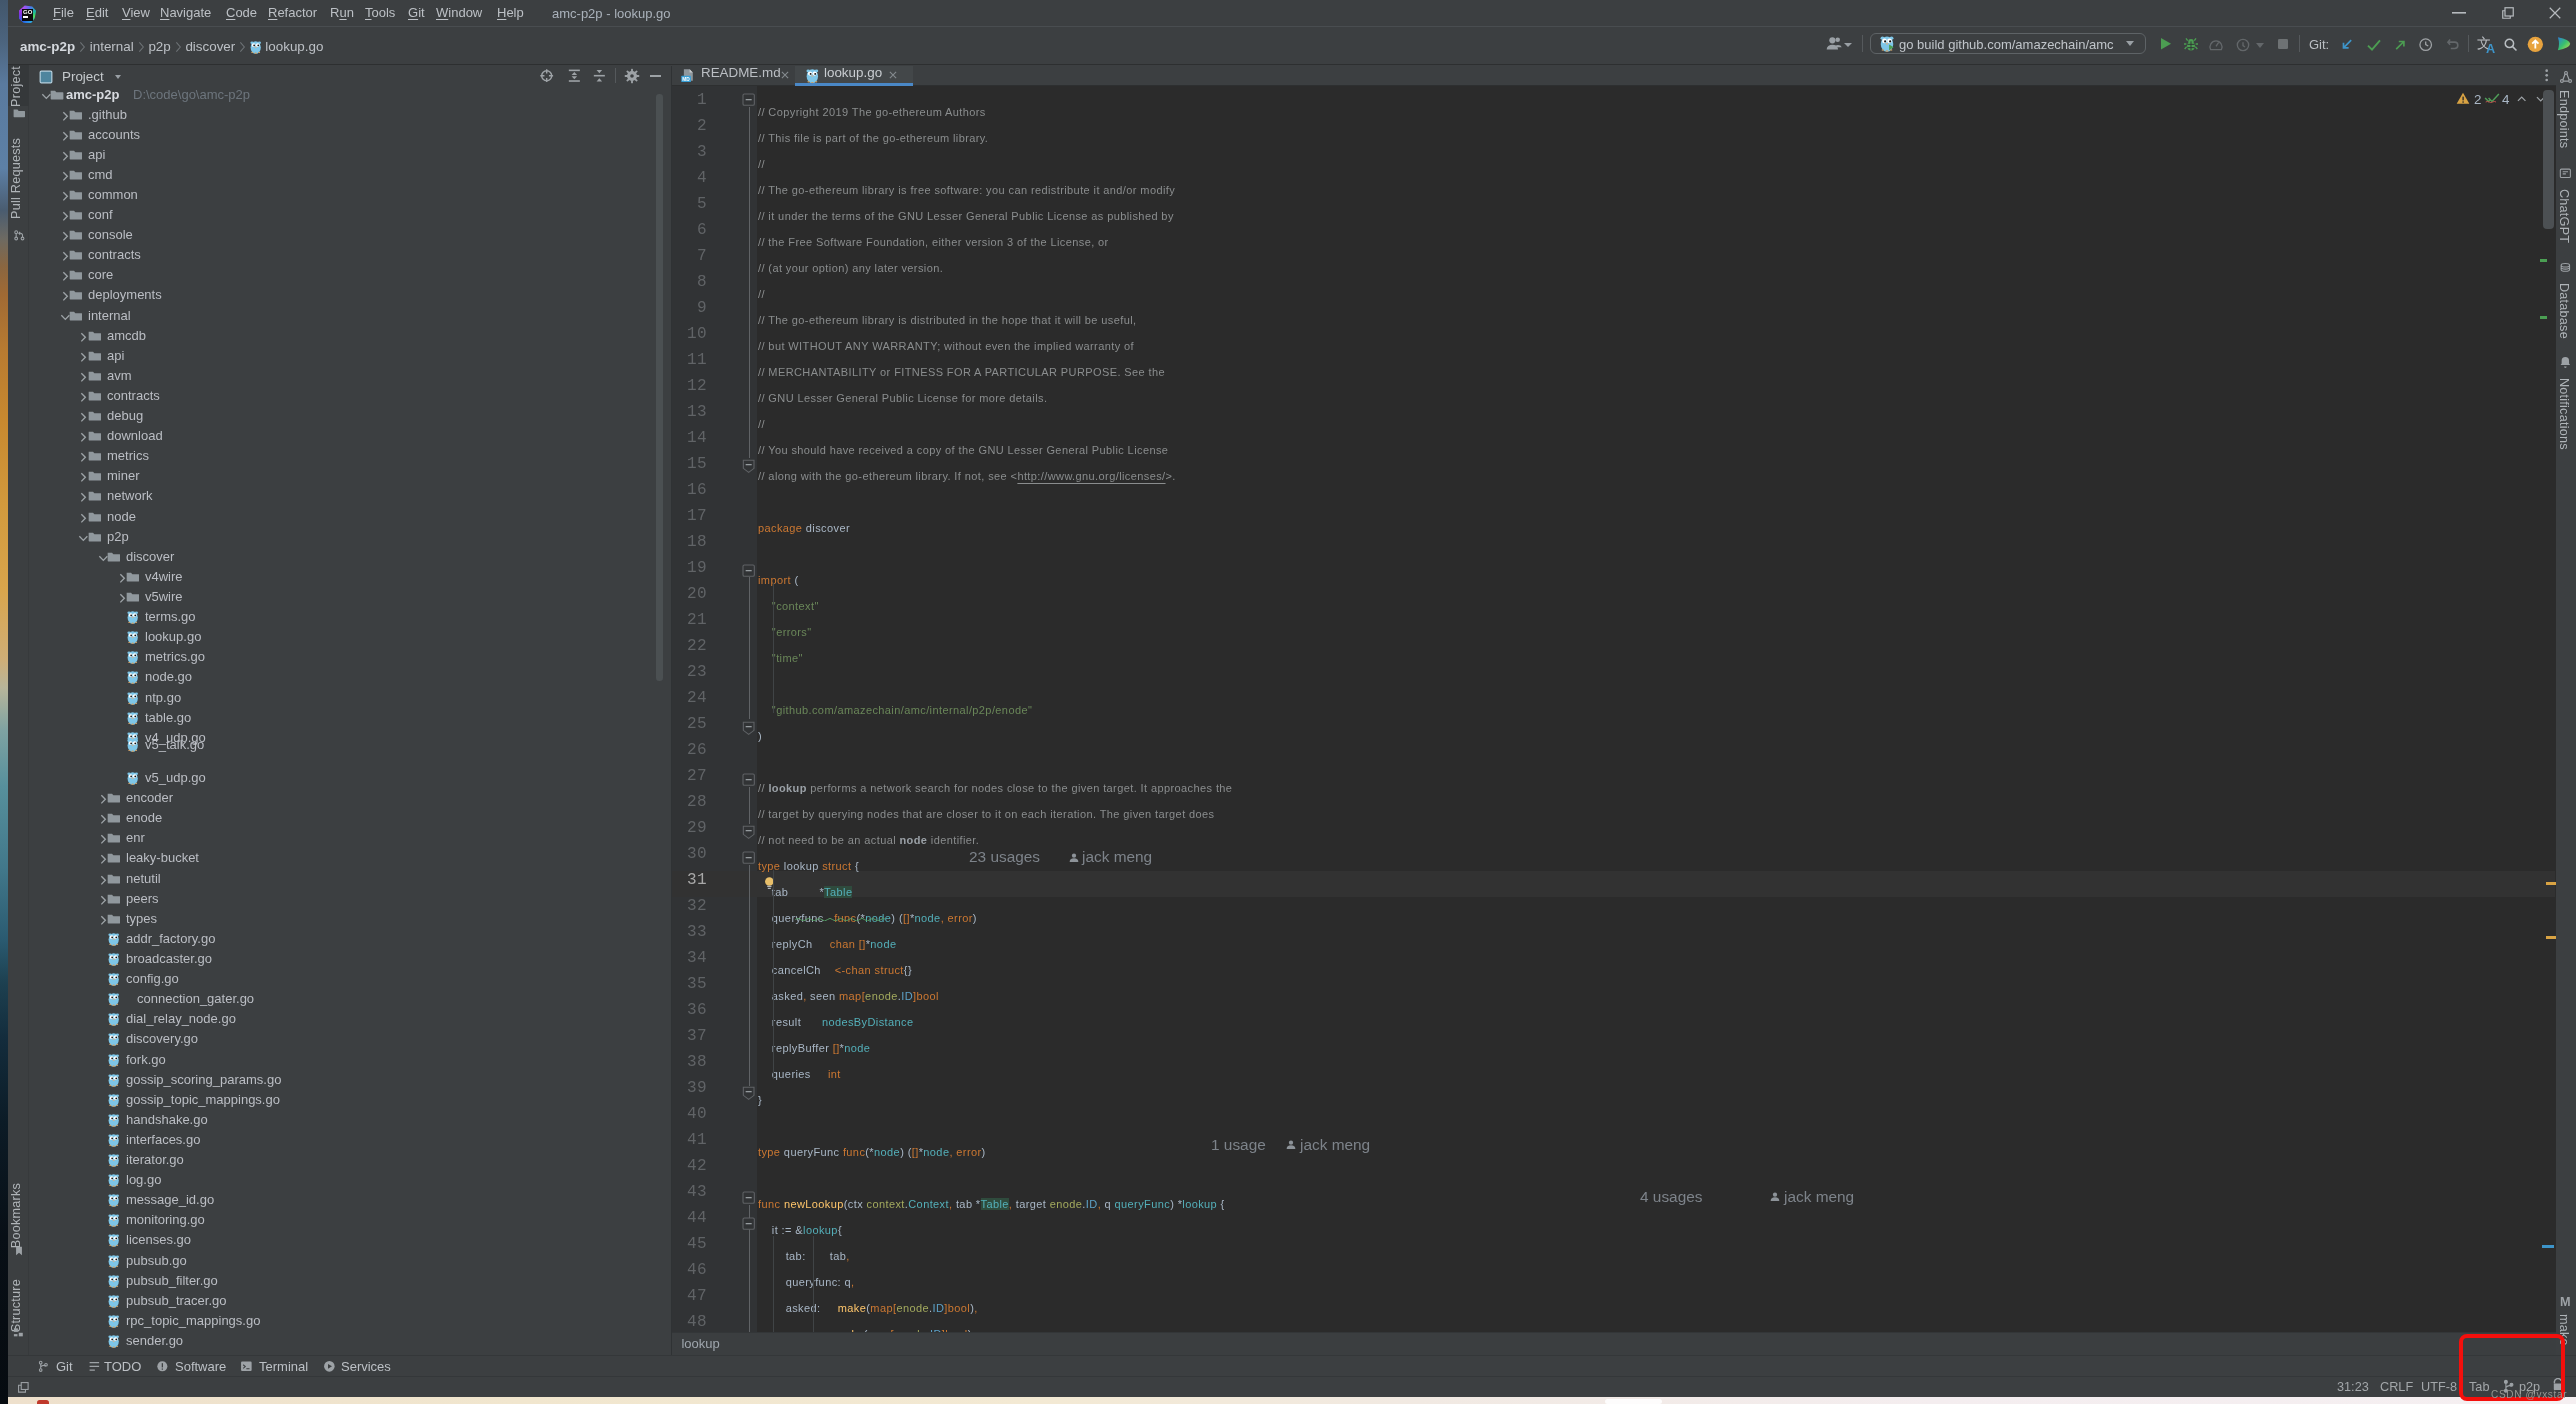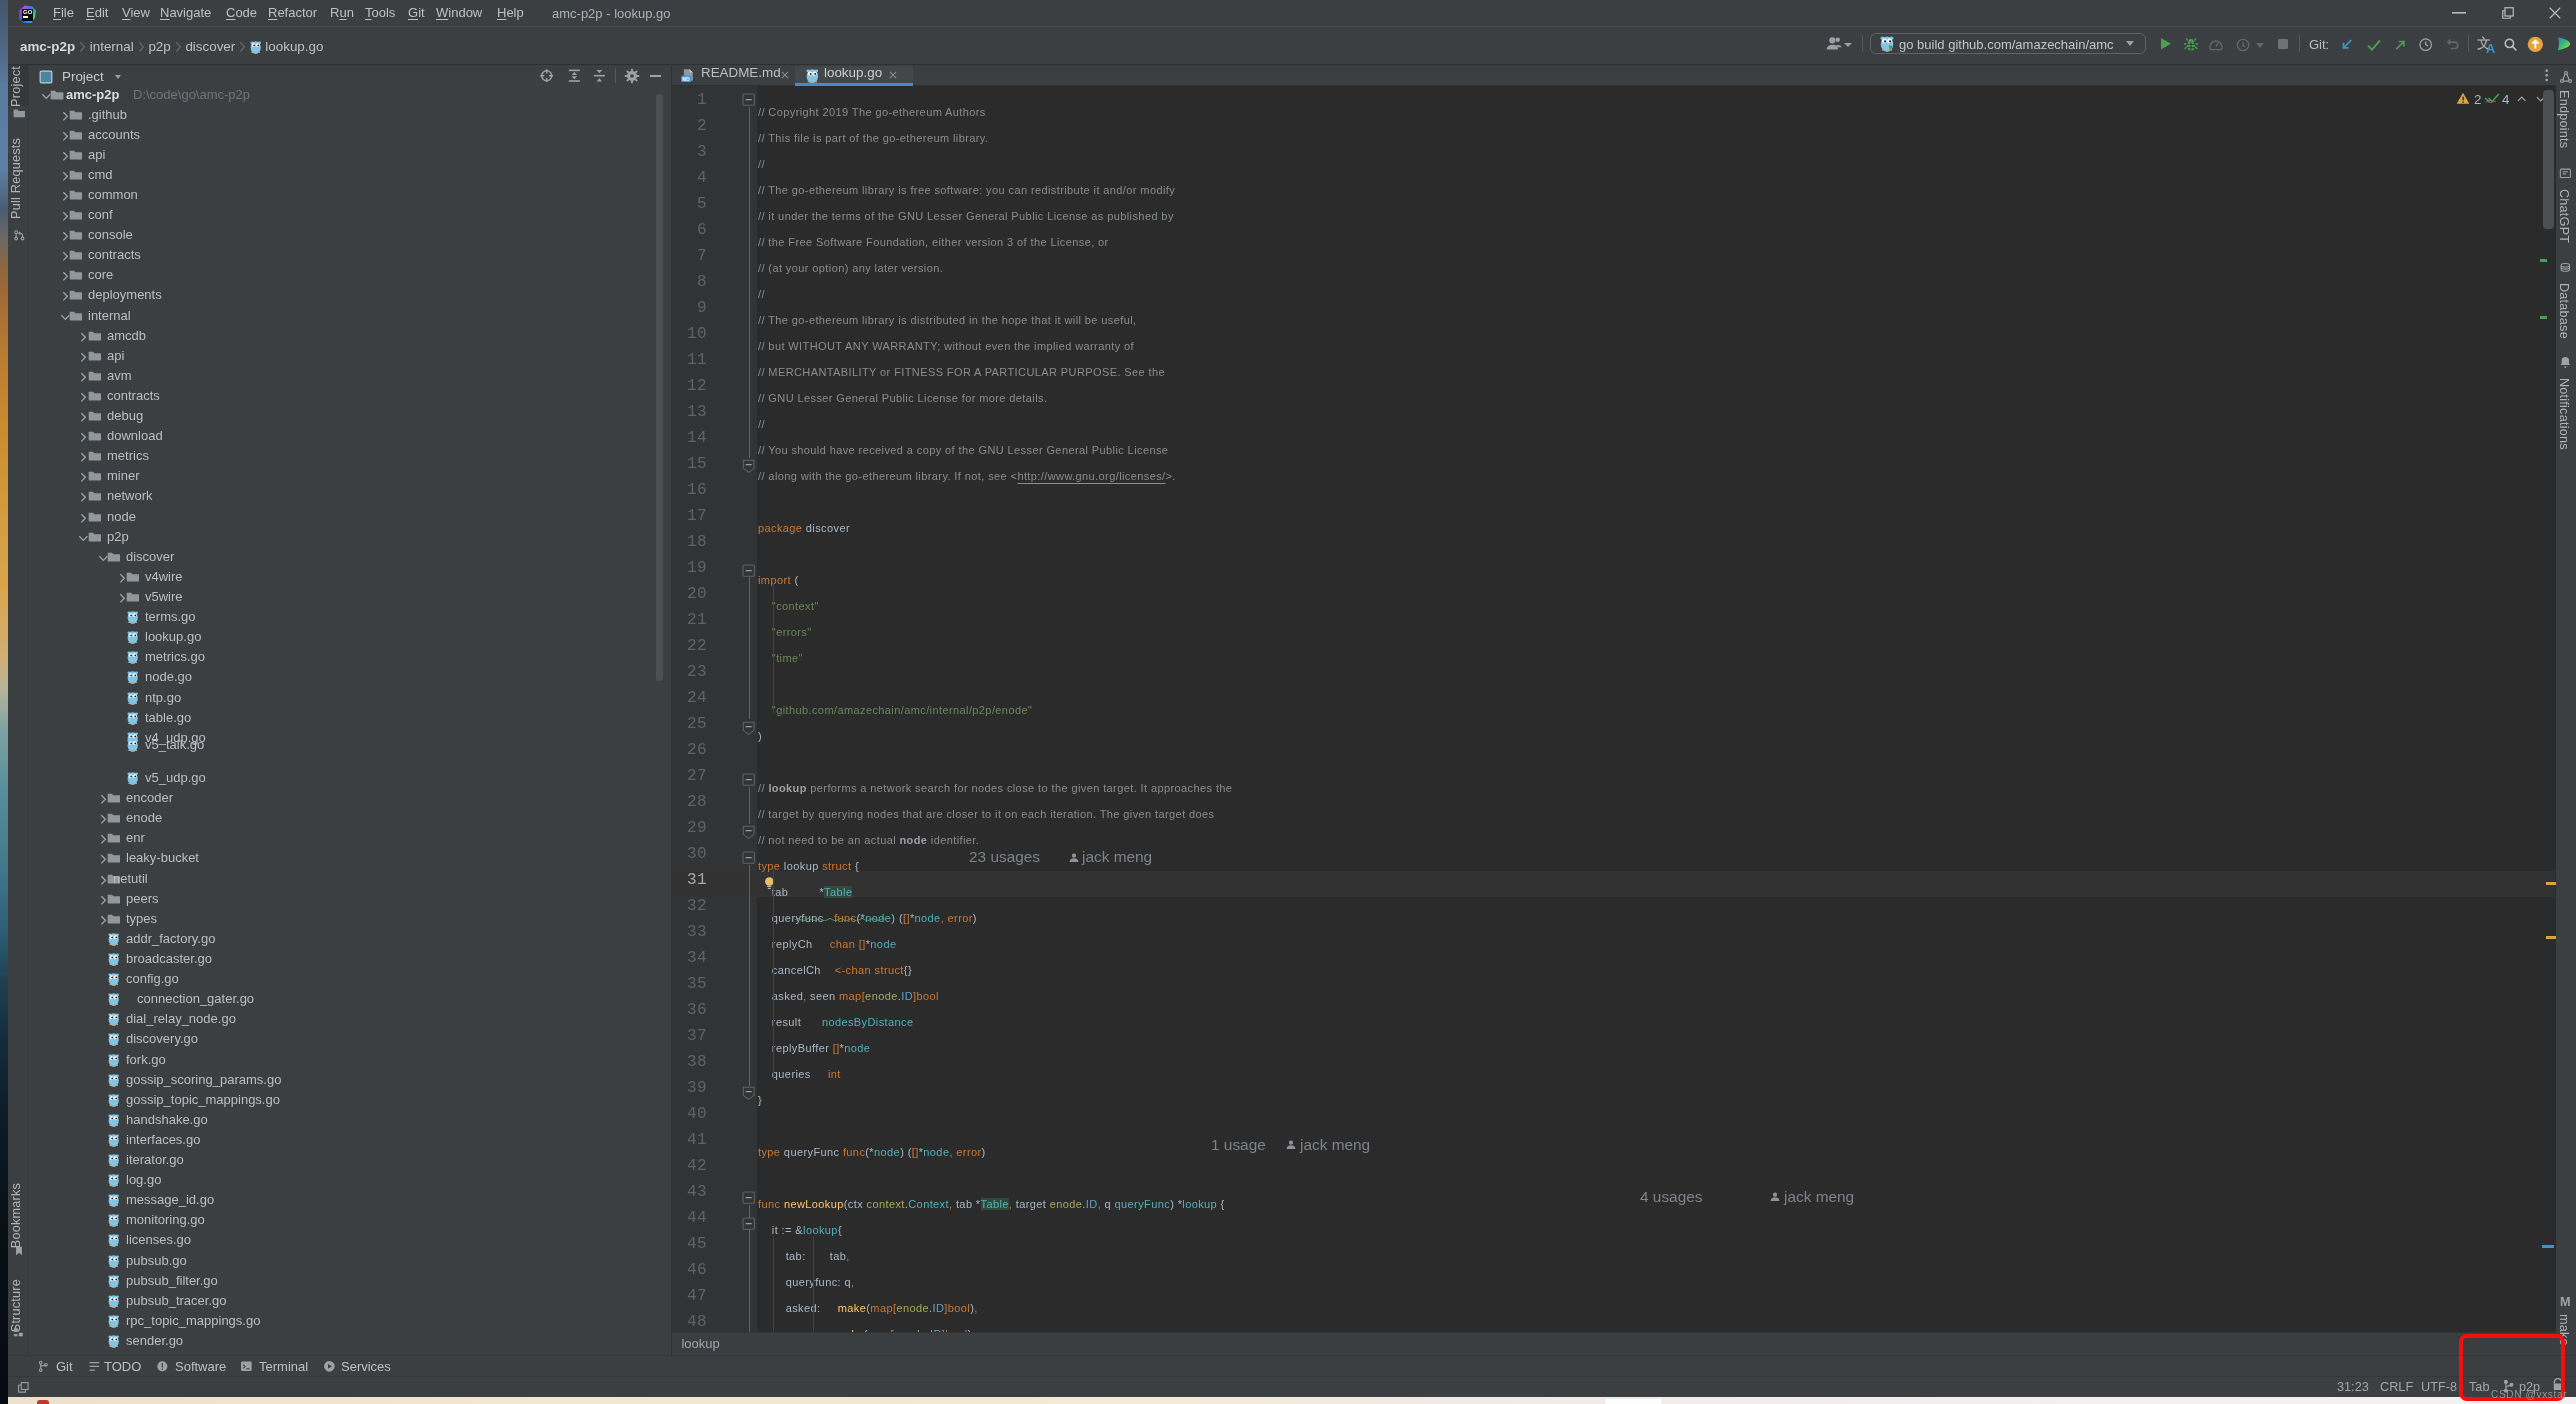--- a/index.html
+++ b/index.html
@@ -630,21 +630,21 @@
           </svg>
           <span class="tname" style="left:97px">leaky-bucket</span>
         </div>
 <div class="trow" style="top:784px">
           <svg class="ic" style="left:69px;top:5.4px" width="10.7" height="10.7" viewBox="2 2 16 16">
             <use href="#chev-r"></use>
           </svg>
           <svg class="ic" style="left:78px;top:3.3px" width="13.4" height="11.4" viewBox="0 3 20 14">
             <use href="#folder"></use>
           </svg>
-          <span class="tname" style="left:84px">netutil</span>
+          <span class="tname" style="left:97px">netutil</span>
         </div>
 <div class="trow" style="top:804px">
           <svg class="ic" style="left:69px;top:5.4px" width="10.7" height="10.7" viewBox="2 2 16 16">
             <use href="#chev-r"></use>
           </svg>
           <svg class="ic" style="left:78px;top:3.3px" width="13.4" height="11.4" viewBox="0 3 20 14">
             <use href="#folder"></use>
           </svg>
           <span class="tname" style="left:97px">peers</span>
         </div>

